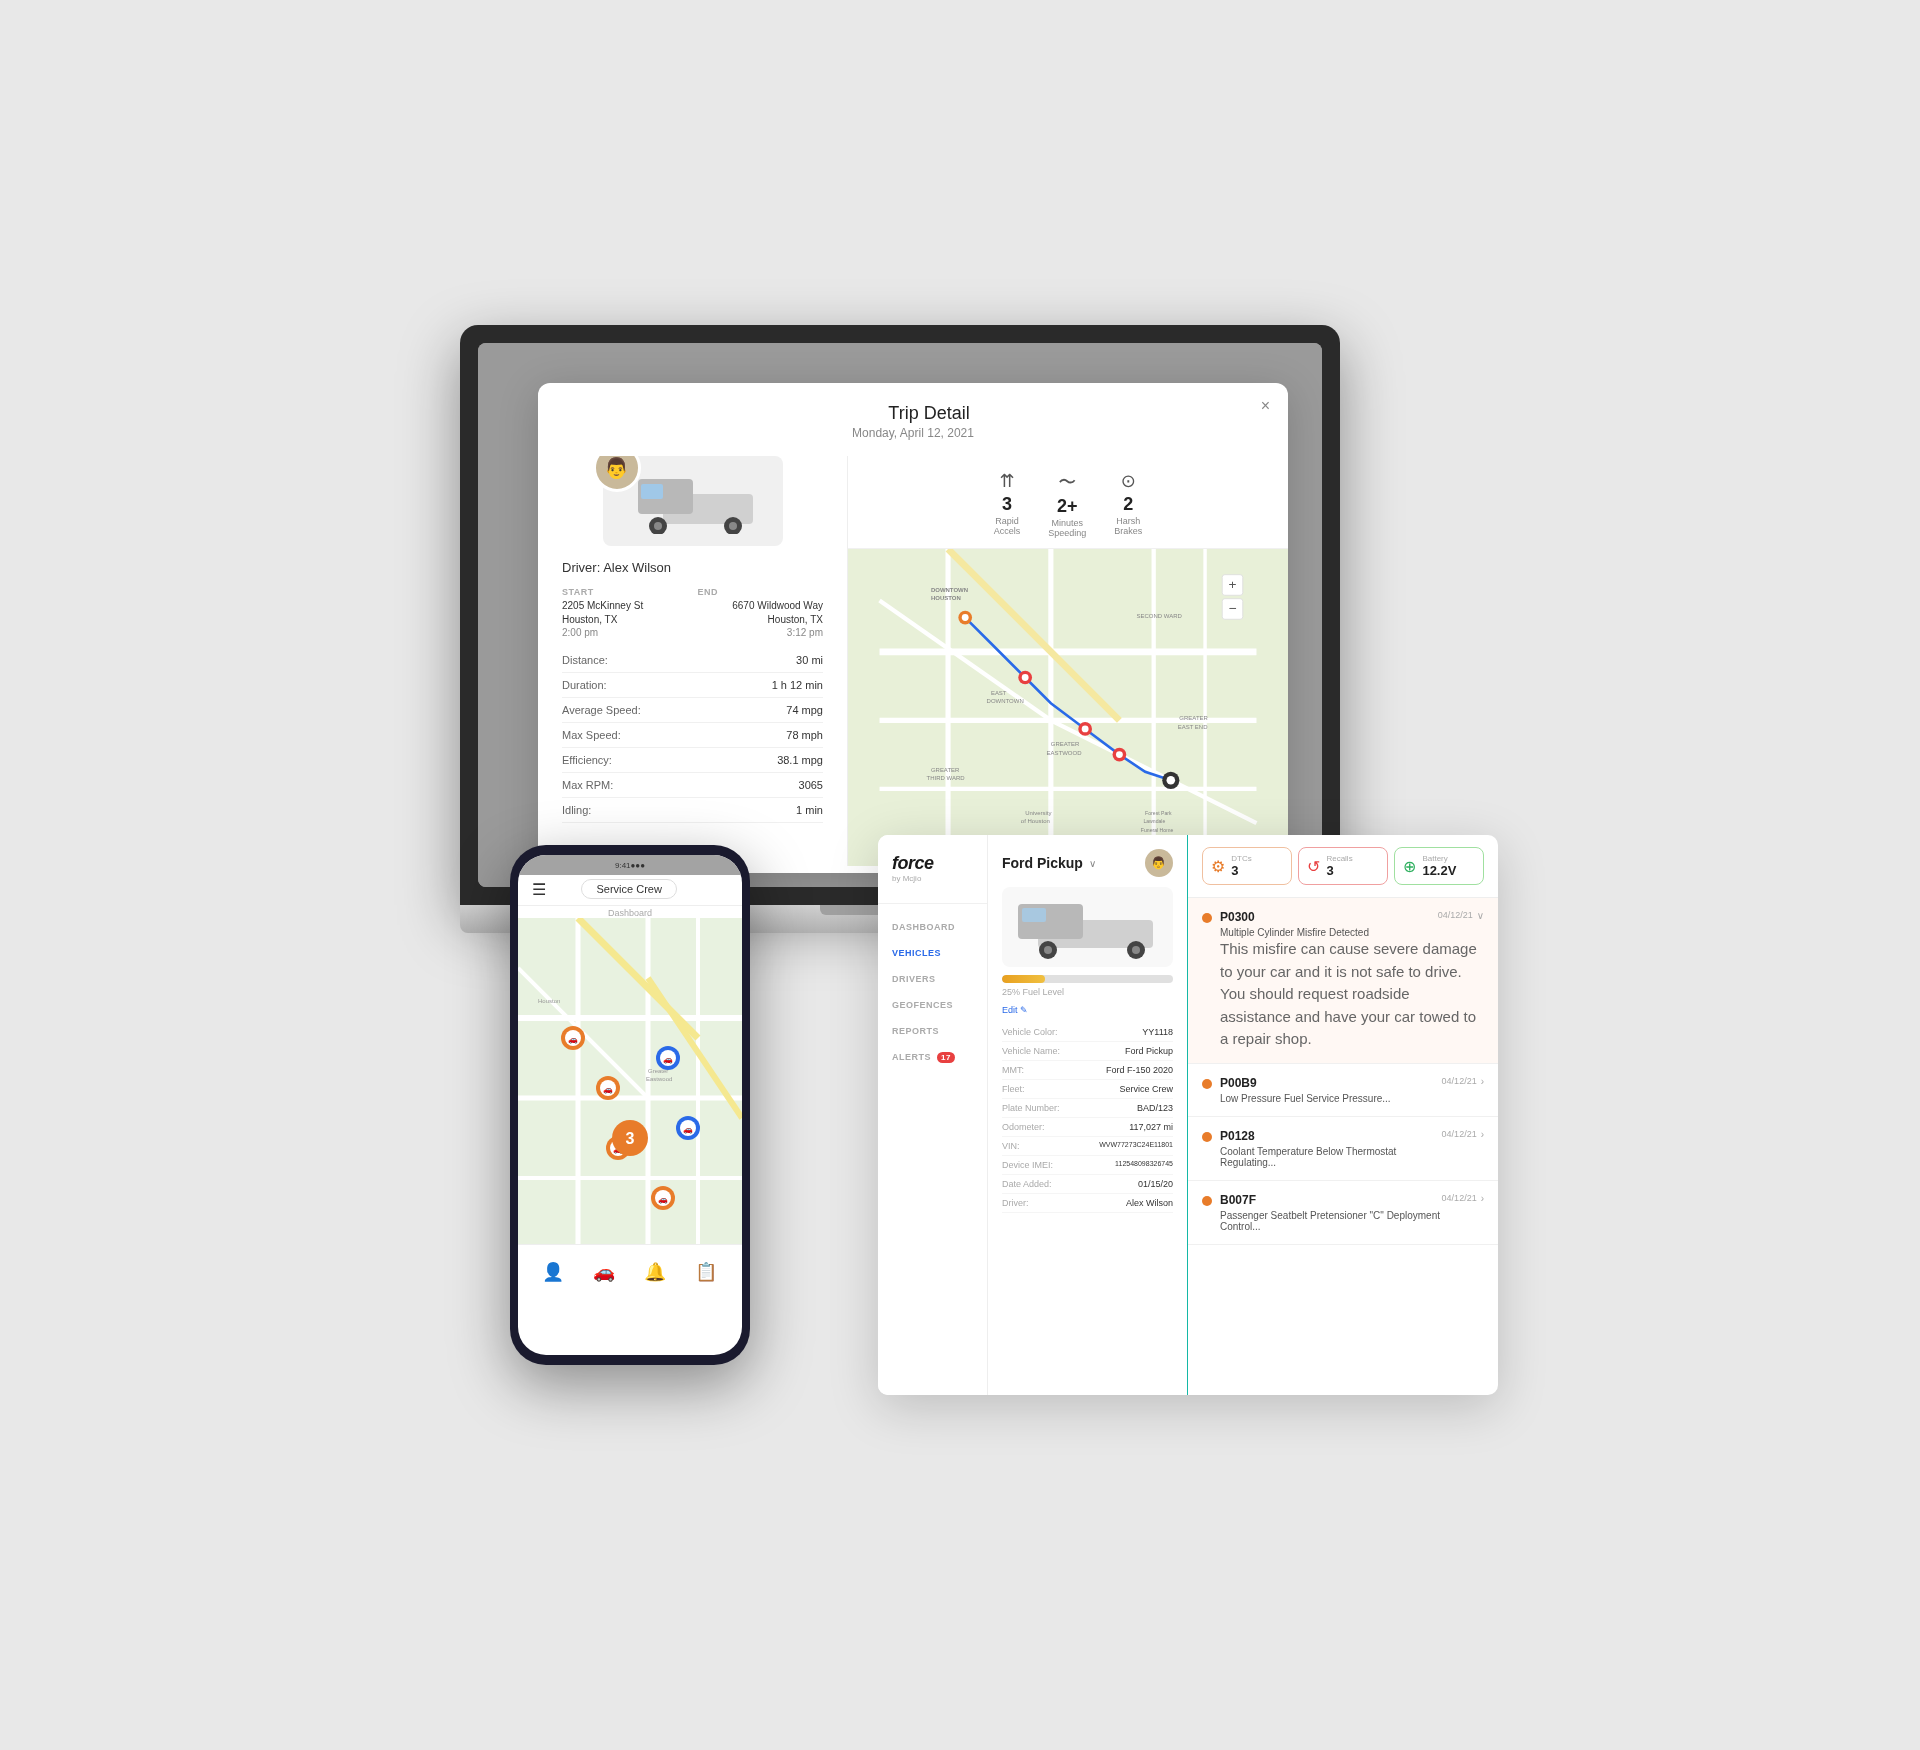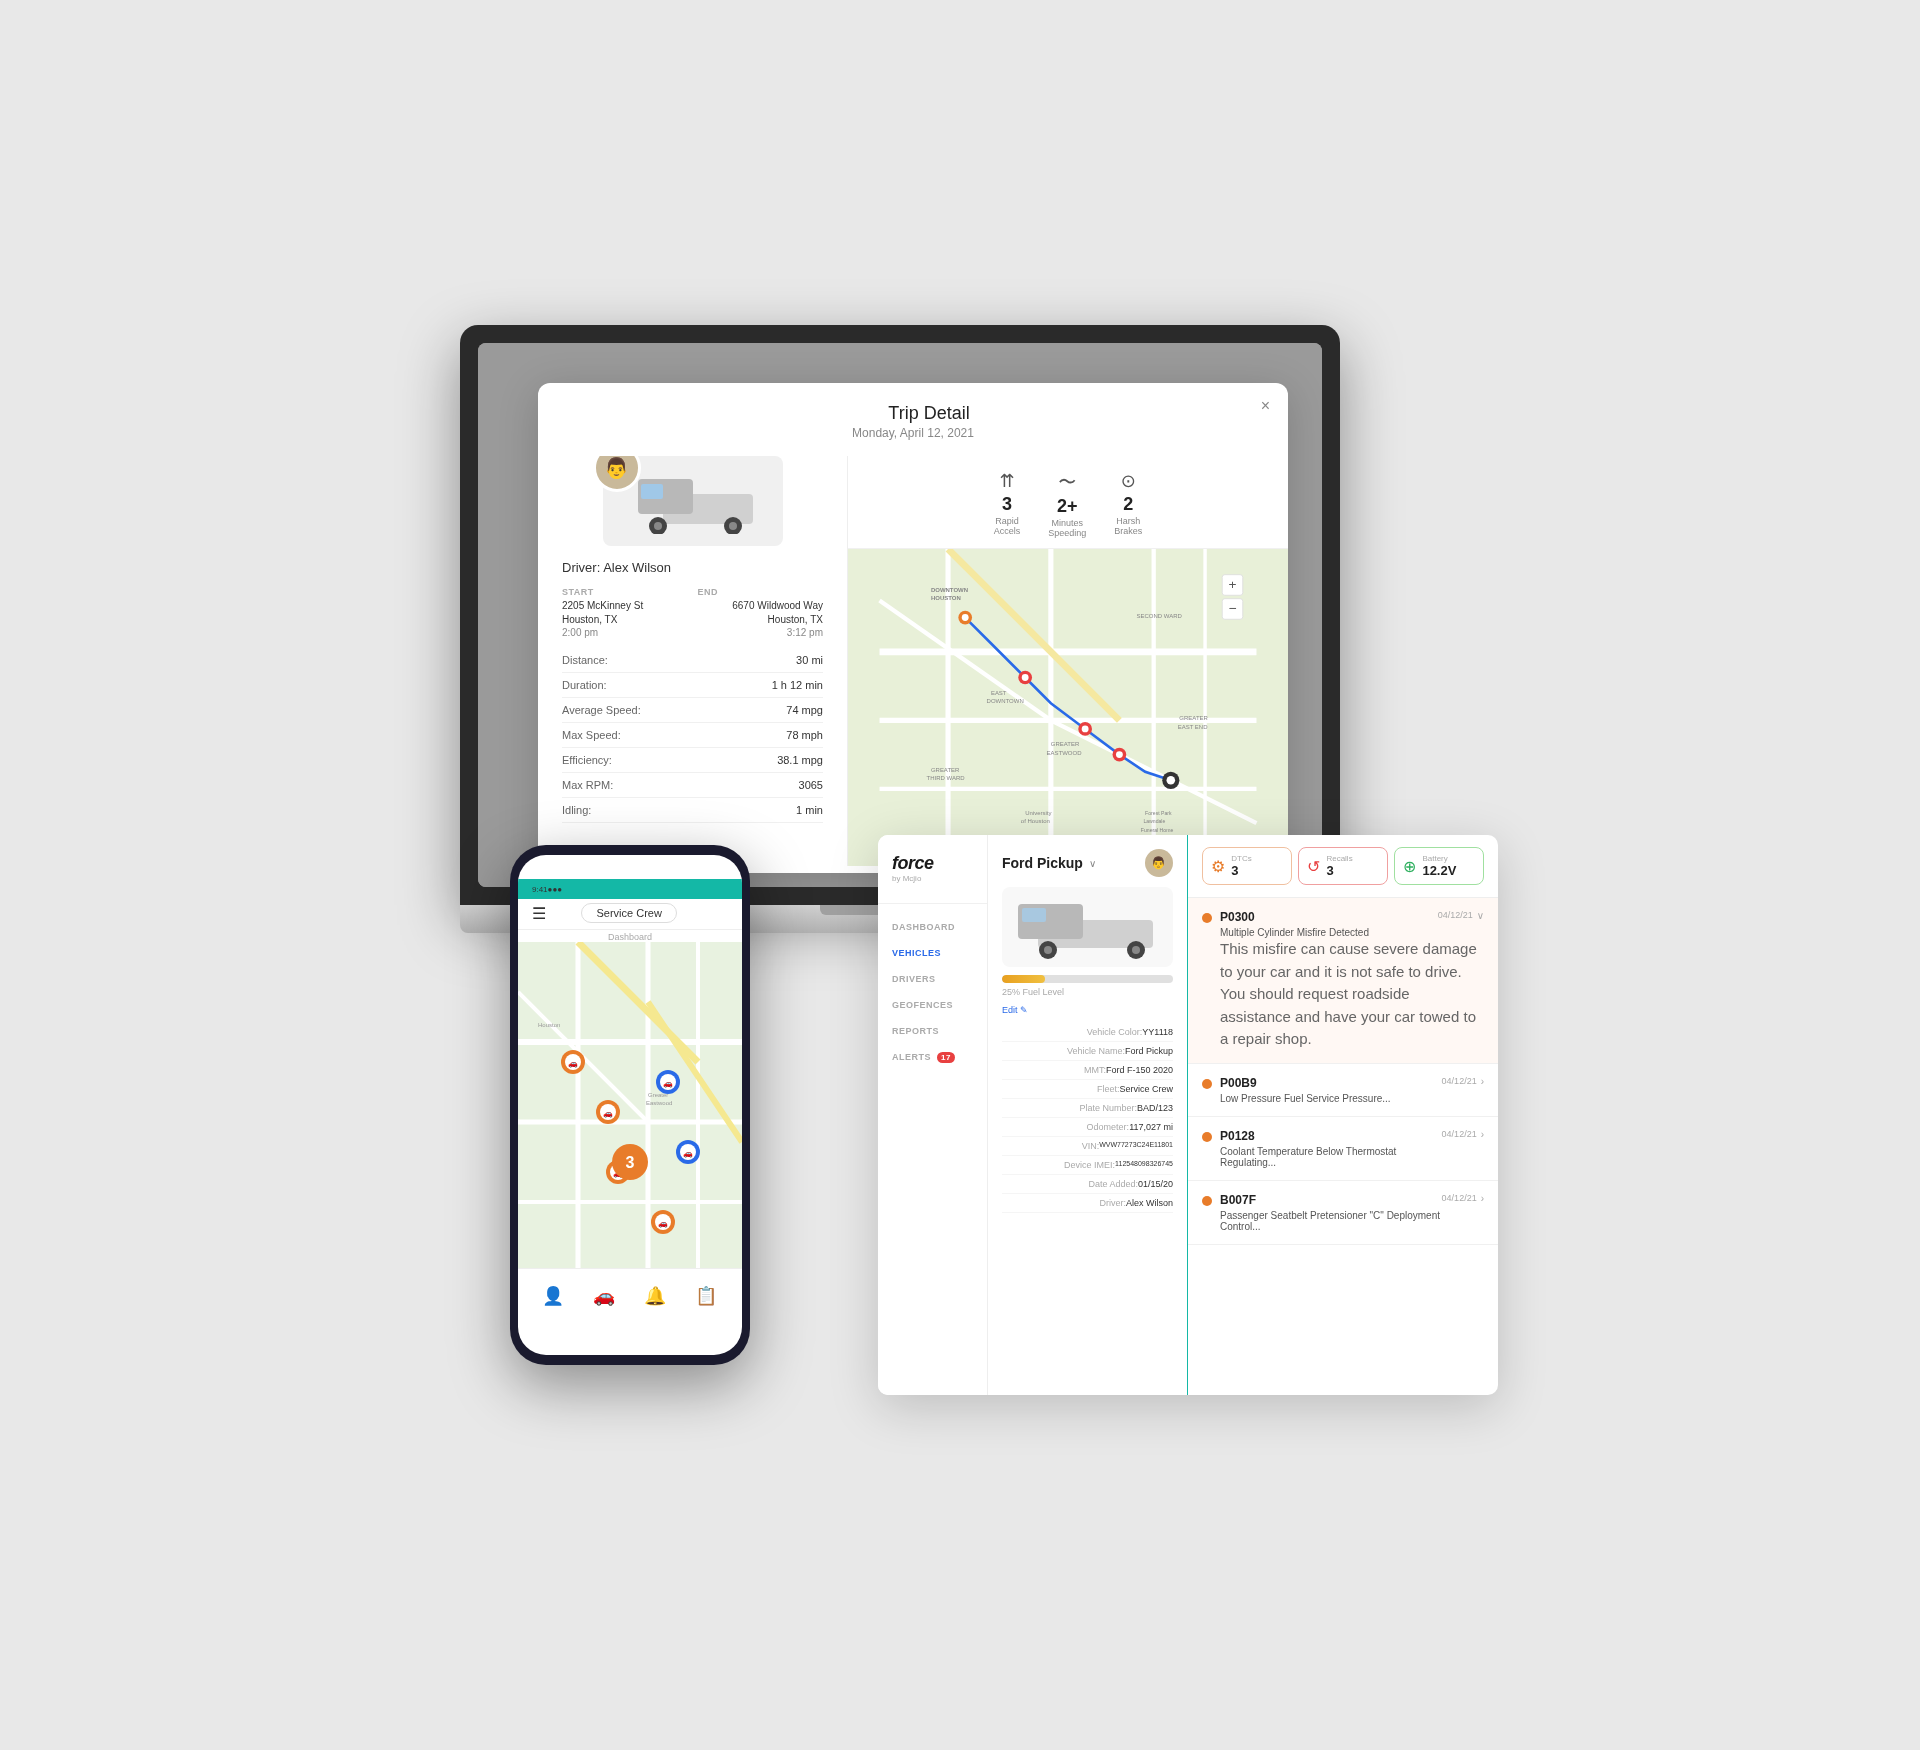--- a/index.html
+++ b/index.html
@@ -240,26 +240,25 @@
     .phone-screen {
       width: 100%;
       height: 100%;
       background: #fff;
       border-radius: 28px;
       overflow: hidden;
       position: relative;
     }
     .phone-status-bar {
       height: 20px;
-      background: #14b8a6;
+      background: #a3a3a3;
       display: flex;
       align-items: center;
-      justify-content: flex-start;
+      justify-content: center;
       padding: 0 14px;
-      margin-top: 24px;
     }
     .phone-header {
       display: flex;
       align-items: center;
       justify-content: space-between;
       padding: 4px 14px 6px;
       border-bottom: 1px solid #eee;
     }
     .phone-menu-icon {
       font-size: 16px;
@@ -432,21 +431,21 @@
       color: #aaa;
       margin-bottom: 8px;
     }
     .edit-link {
       font-size: 9px;
       color: #2a6ae8;
       cursor: pointer;
     }
     .vehicle-detail-row {
       display: flex;
-      justify-content: flex-end;
+      justify-content: space-between;
       padding: 4px 0;
       border-bottom: 1px solid #f5f5f5;
     }
     .vd-label {
       font-size: 9px;
       color: #aaa;
     }
     .vd-value {
       font-size: 9px;
       color: #333;

